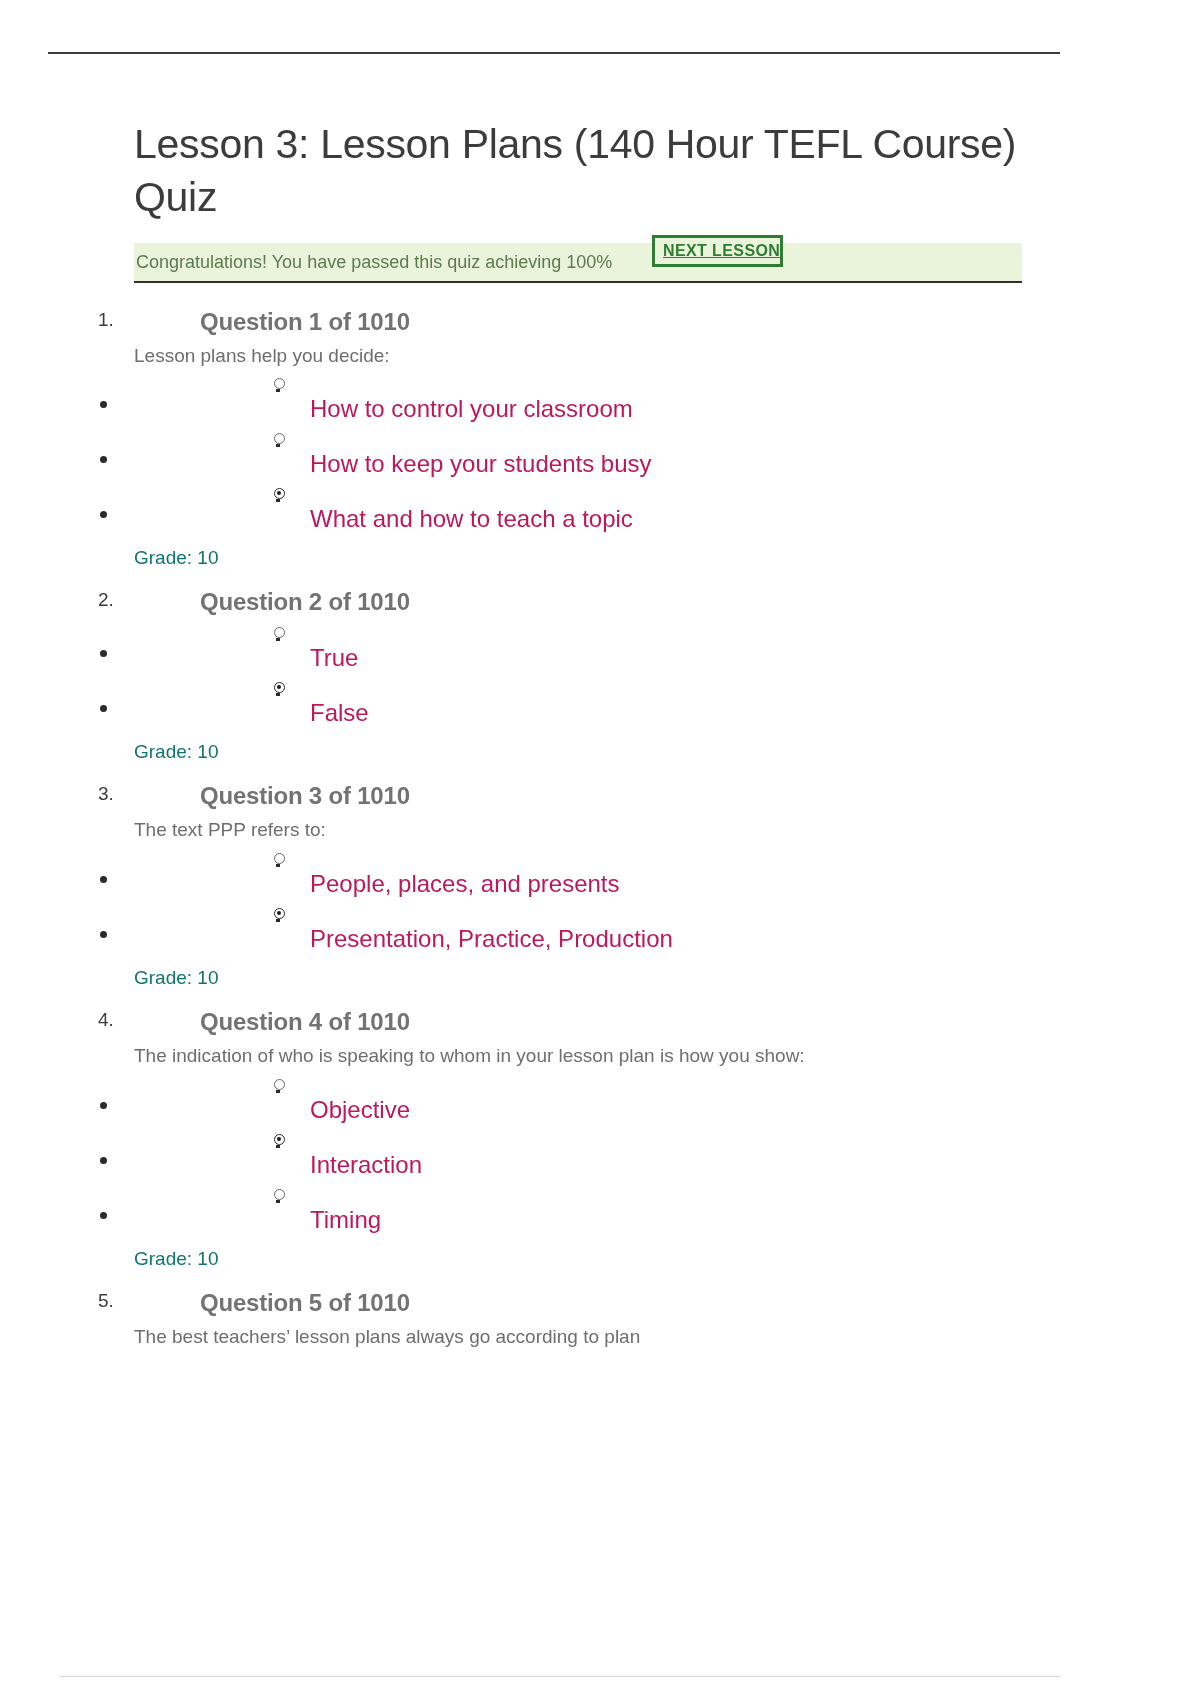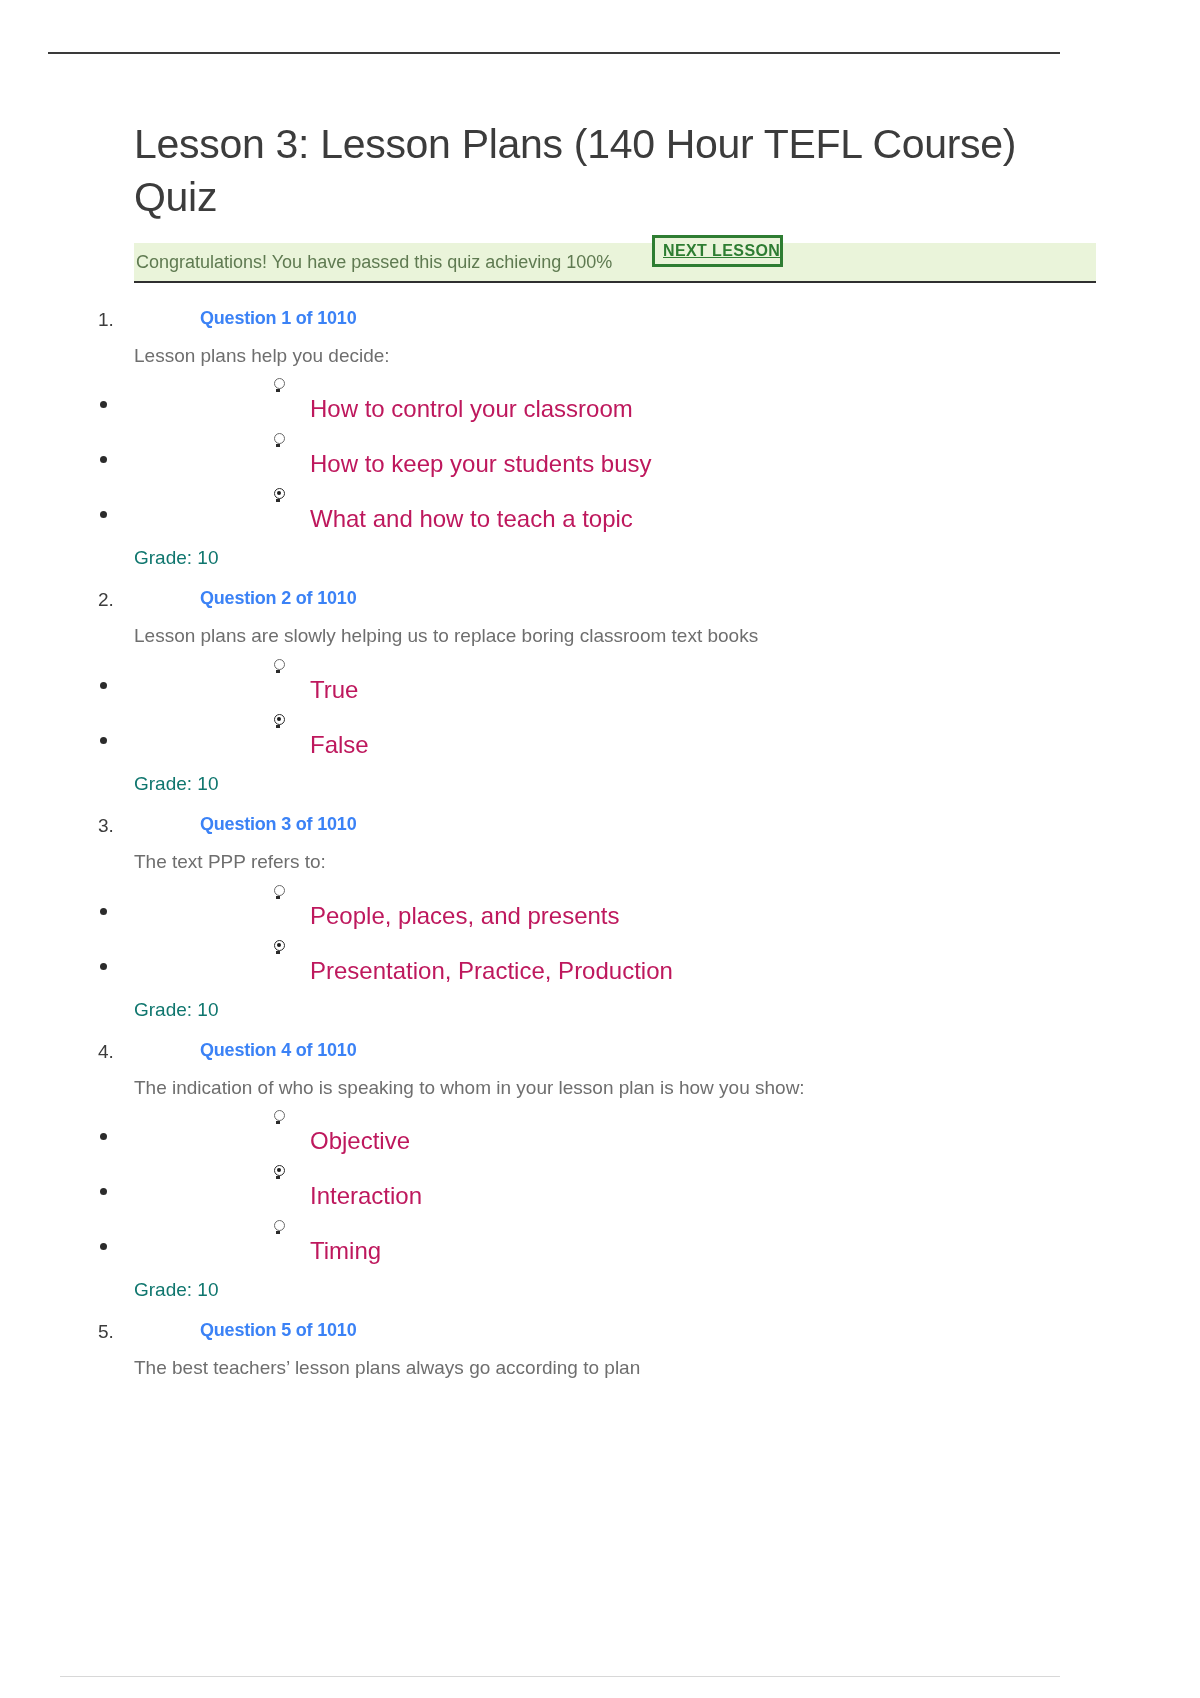--- a/index.html
+++ b/index.html
@@ -50,21 +50,21 @@
     margin: 0 0 18px 0;
     letter-spacing: -0.3px;
   }
 
   
   .banner {
     position: relative;
     background: #eaf4da;
     border-bottom: 2px solid #2f2f2f;
     height: 38px;
-    width: 962px;
+    width: 888px;
     margin-bottom: 0;
   }
   .banner-text {
     position: absolute;
     left: 2px;
     top: 9px;
     font-size: 18px;
     color: #5f7a51;
     white-space: nowrap;
   }
@@ -100,23 +100,23 @@
     position: absolute;
     left: -36px;
     top: 4px;
     font-size: 19px;
     color: #3c3c3c;
   }
   .q-title {
     position: absolute;
     left: 66px;
     top: 3px;
-    font-size: 18px;
+    font-size: 24px;
     font-weight: bold;
-    color: #3b82f6;
+    color: #737373;
     letter-spacing: -0.2px;
   }
   .q-text {
     font-size: 19px;
     color: #6e6e6e;
     margin: 4px 0 2px 0;
     line-height: 1.35;
   }
 
   
@@ -236,21 +236,20 @@
             </span>
             <span class="opt-label">What and how to teach a topic</span>
           </div>
           <div class="grade">Grade: 10</div>
         </div>
         <div class="question-block">
           <div class="q-head-row">
             <span class="q-number">2.</span>
             <span class="q-title">Question 2 of 1010</span>
           </div>
-          <div class="q-text">Lesson plans are slowly helping us to replace boring classroom text books</div>
           <div class="option-row">
             <span class="opt-bullet"></span>
             <span class="radio"></span>
             <span class="opt-label">True</span>
           </div>
           <div class="option-row">
             <span class="opt-bullet"></span>
             <span class="radio selected">
               <span class="dot"></span>
             </span>

